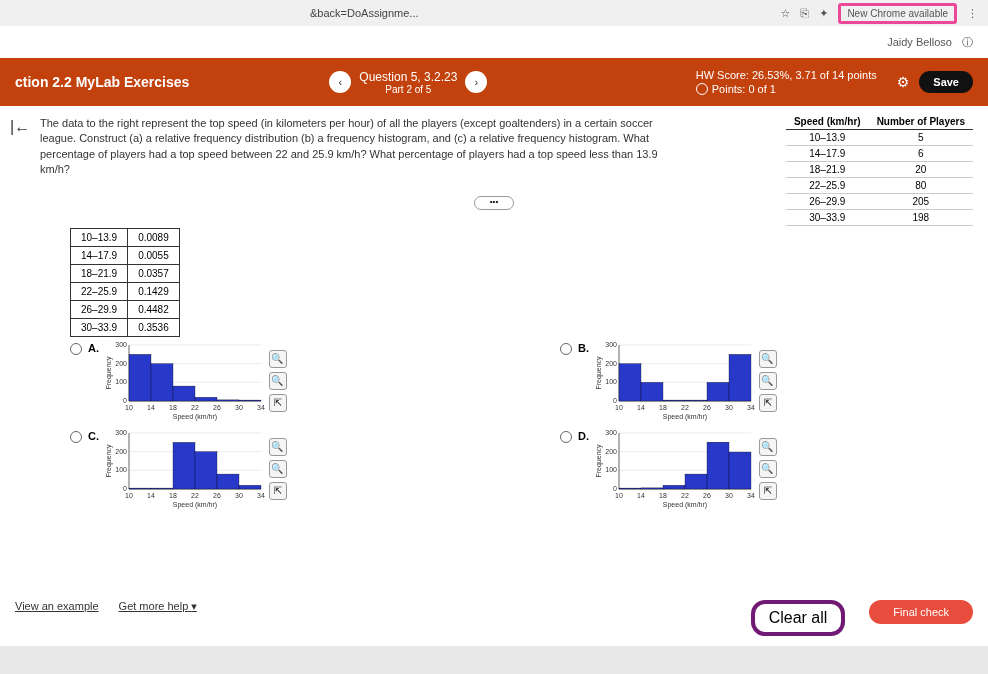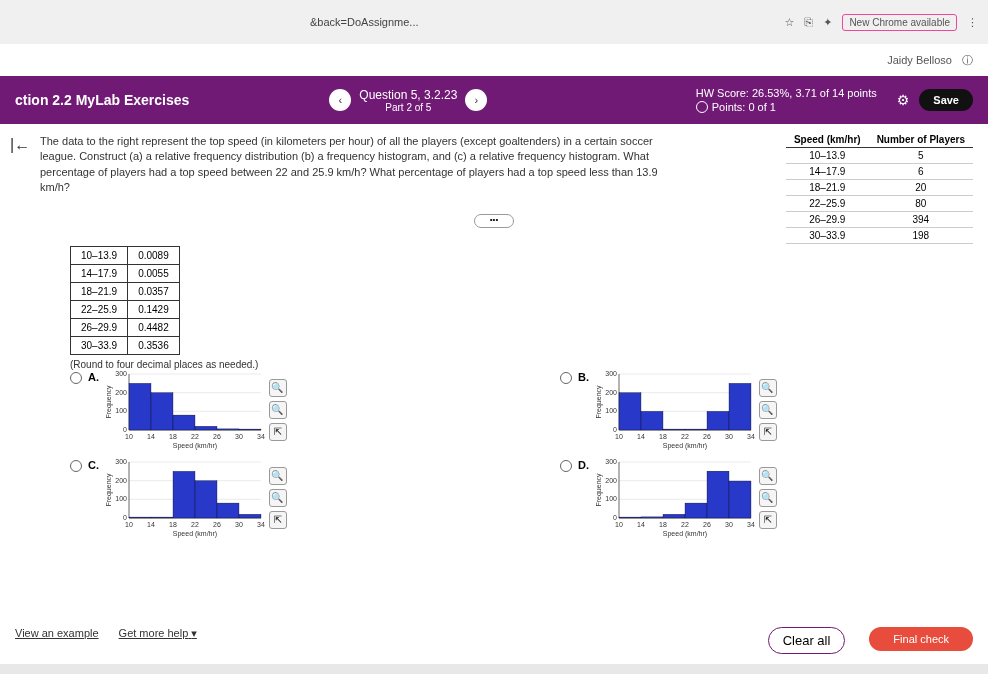--- a/index.html
+++ b/index.html
@@ -1,21 +1,21 @@
 <!DOCTYPE html>
 <html><head>
 <meta charset="utf-8">
 <style>
 *{margin:0;padding:0;box-sizing:border-box;font-family:Arial,sans-serif}
 body{background:#e8e8e8;width:988px;height:674px;overflow:hidden}
-.browser-bar{background:#f0f0f0;height:44px;display:flex;align-items:center;justify-content:flex-end;padding:0 10px;gap:10px;font-size:11px;color:#555}
+.browser-bar{background:#f0f0f0;height:26px;display:flex;align-items:center;justify-content:flex-end;padding:0 10px;gap:10px;font-size:11px;color:#555}
 .browser-bar .url{margin-right:auto;margin-left:300px;color:#444}
-.new-chrome{border:1px solid #ec4899;border-radius:3px;padding:2px 6px;font-size:10px}
+.new-chrome{border:3px solid #ec4899;border-radius:3px;padding:2px 6px;font-size:10px}
 .top-user{background:#fff;height:32px;display:flex;align-items:center;justify-content:flex-end;padding:0 15px;font-size:11px;color:#555;gap:10px}
-.header{background:#701a75;color:#fff;display:flex;align-items:center;padding:20px 15px;height:48px}
+.header{background:#c2410c;color:#fff;display:flex;align-items:center;padding:20px 15px;height:48px}
 .header-title{font-size:14px;font-weight:bold}
 .question-nav{margin-left:140px;display:flex;align-items:center;gap:8px}
 .nav-btn{background:#fff;color:#333;width:22px;height:22px;border-radius:50%;display:flex;align-items:center;justify-content:center;font-size:11px;cursor:pointer}
 .question-info{text-align:center;font-size:12px}
 .question-info .part{font-size:10px}
 .hw-score{margin-left:auto;font-size:11px}
 .hw-score .points{display:flex;align-items:center;gap:4px;margin-top:2px}
 .circle-icon{width:12px;height:12px;border:1.5px solid #fff;border-radius:50%}
 .gear-save{display:flex;align-items:center;gap:10px;margin-left:20px}
 .gear{font-size:14px}
@@ -36,21 +36,21 @@
 .hist-option{display:flex;align-items:flex-start;gap:6px}
 .radio{width:12px;height:12px;border:1px solid #666;border-radius:50%;margin-top:2px;cursor:pointer;flex-shrink:0}
 .opt-label{font-size:11px;font-weight:bold;margin-top:1px}
 .chart-wrap{display:flex;align-items:center;gap:4px}
 .chart{width:160px;height:80px;position:relative}
 .chart svg{width:100%;height:100%}
 .chart-controls{display:flex;flex-direction:column;gap:4px}
 .ctrl-btn{width:18px;height:18px;border:1px solid #999;border-radius:3px;background:#f5f5f5;display:flex;align-items:center;justify-content:center;font-size:10px;cursor:pointer}
 .footer{position:absolute;bottom:10px;left:15px;right:15px;display:flex;align-items:flex-start;font-size:11px}
 .footer-link{color:#333;text-decoration:underline;cursor:pointer;margin-right:20px}
-.clear-btn{margin-left:auto;border:1px solid #701a75;border-radius:14px;padding:5px 14px;background:#fff;cursor:pointer;font-size:13px}
+.clear-btn{margin-left:auto;border:4px solid #701a75;border-radius:14px;padding:5px 14px;background:#fff;cursor:pointer;font-size:16px}
 .final-btn{background:#e74c3c;color:#fff;border-radius:14px;padding:6px 24px;margin-left:24px;font-size:11px;cursor:pointer}
 .axis-label{font-size:7px;fill:#333}
 .y-title{font-size:7px;fill:#333}
 </style>
 </head>
 <body>
 
 <div class="browser-bar">
   <span class="url">&amp;back=DoAssignme...</span>
   <span>☆</span>
@@ -109,21 +109,21 @@
     <tr>
           <td>18–21.9</td>
           <td>20</td>
         </tr>
     <tr>
           <td>22–25.9</td>
           <td>80</td>
         </tr>
     <tr>
           <td>26–29.9</td>
-          <td>394</td>
+          <td>205</td>
         </tr>
     <tr>
           <td>30–33.9</td>
           <td>198</td>
         </tr>
   </tbody>
     </table>
 
   <div class="expand-btn">•••</div>
 
@@ -149,21 +149,20 @@
       <tr>
             <td>26–29.9</td>
             <td>0.4482</td>
           </tr>
       <tr>
             <td>30–33.9</td>
             <td>0.3536</td>
           </tr>
     </tbody>
       </table>
-    <div class="round-note">(Round to four decimal places as needed.)</div>
 
 
     <div class="histograms">
       <div class="hist-option">
         <div class="radio"></div>
         <span class="opt-label">A.</span>
         <div class="chart-wrap">
           <div class="chart"><svg viewBox="0 0 160 80">
     <line x1="24" y1="60" x2="156" y2="60" stroke="#ccc" stroke-width="0.4"></line>
                 <text x="22" y="62" text-anchor="end" class="axis-label">0</text>

